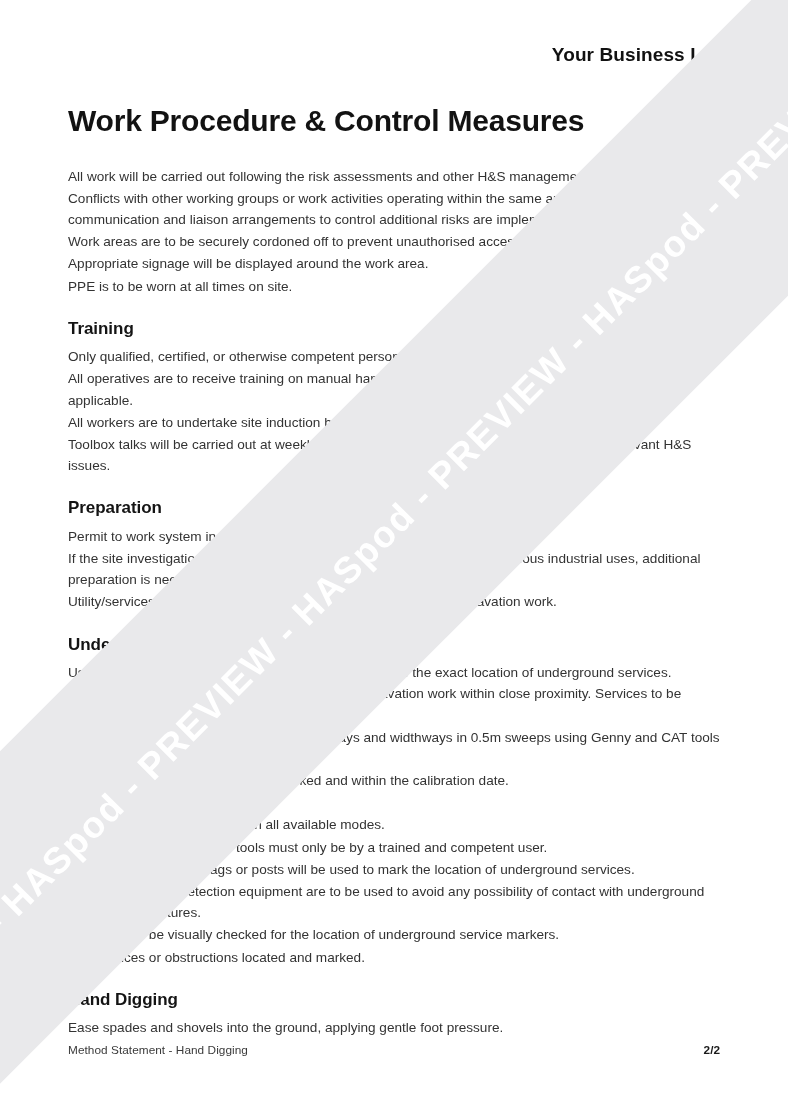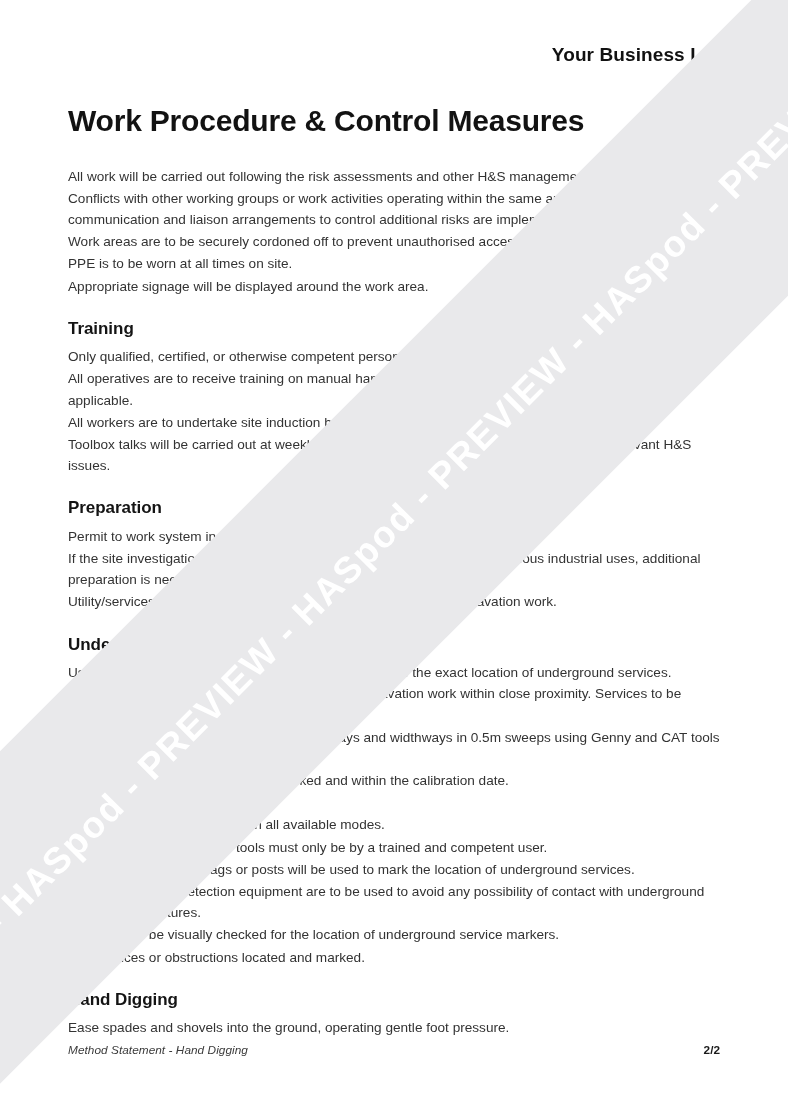--- a/index.html
+++ b/index.html
@@ -119,21 +119,20 @@
     right: 68px;
     top: 1043px;
     display: flex;
     align-items: baseline;
     justify-content: space-between;
   }
   .footer-title {
     font-size: 11.8px;
     color: #3a3a3a;
     letter-spacing: 0.05px;
-    font-style: italic;
   }
   .footer-page {
     font-size: 11.8px;
     font-weight: 700;
     color: #1a1a1a;
   }
 </style>
 </head>
 <body>
 
@@ -146,22 +145,22 @@
     </div>
 
     <div class="body-region">
 
       <h1 class="page-title">Work Procedure &amp; Control Measures</h1>
 
       <div class="section">
         <p class="para">All work will be carried out following the risk assessments and other H&amp;S management documents in place.</p>
         <p class="para">Conflicts with other working groups or work activities operating within the same area are identified, and communication and liaison arrangements to control additional risks are implemented.</p>
         <p class="para">Work areas are to be securely cordoned off to prevent unauthorised access.</p>
+        <p class="para">Appropriate signage will be displayed around the work area.</p>
         <p class="para">PPE is to be worn at all times on site.</p>
-        <p class="para">Appropriate signage will be displayed around the work area.</p>
       </div>
 
       <div class="section">
         <h2 class="section-heading">Training</h2>
         <p class="para">Only qualified, certified, or otherwise competent personnel will undertake the work.</p>
         <p class="para">All operatives are to receive training on manual handling techniques, tool use and plant operation where applicable.</p>
         <p class="para">All workers are to undertake site induction before commencing work.</p>
         <p class="para">Toolbox talks will be carried out at weekly intervals during the works to raise awareness of relevant H&amp;S issues.</p>
       </div>
 
@@ -181,21 +180,21 @@
         <p class="para">Use the Genny and CAT tools in all available modes.</p>
         <p class="para">The use of Genny and CAT tools must only be by a trained and competent user.</p>
         <p class="para">Marker paint, marking flags or posts will be used to mark the location of underground services.</p>
         <p class="para">Service plans and detection equipment are to be used to avoid any possibility of contact with underground services or structures.</p>
         <p class="para">The area will be visually checked for the location of underground service markers.</p>
         <p class="para">Any services or obstructions located and marked.</p>
       </div>
 
       <div class="section">
         <h2 class="section-heading">Hand Digging</h2>
-        <p class="para">Ease spades and shovels into the ground, operating gentle foot pressure.</p>
+        <p class="para">Ease spades and shovels into the ground, applying gentle foot pressure.</p>
       </div>
 
     </div>
 
     <div class="doc-footer">
       <div class="footer-title">Method Statement - Hand Digging</div>
       <div class="footer-page">2/2</div>
     </div>
 
   </div>

